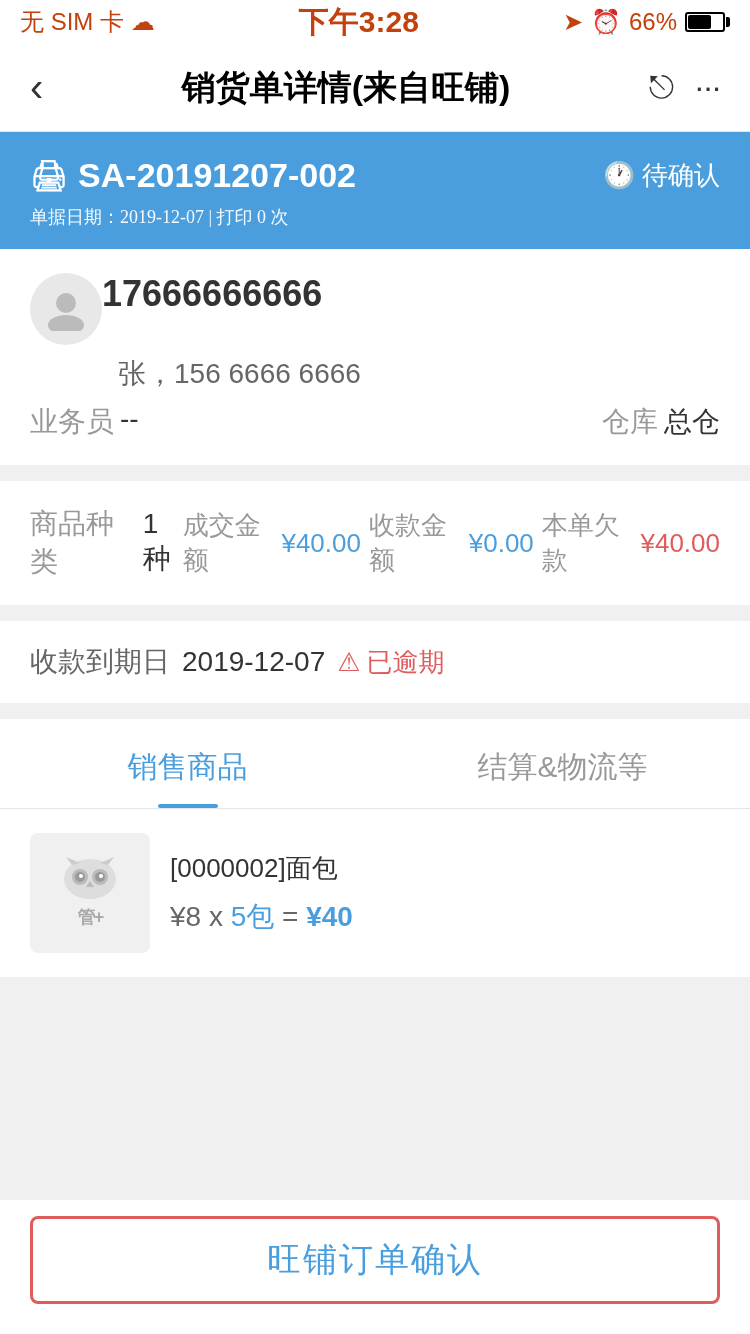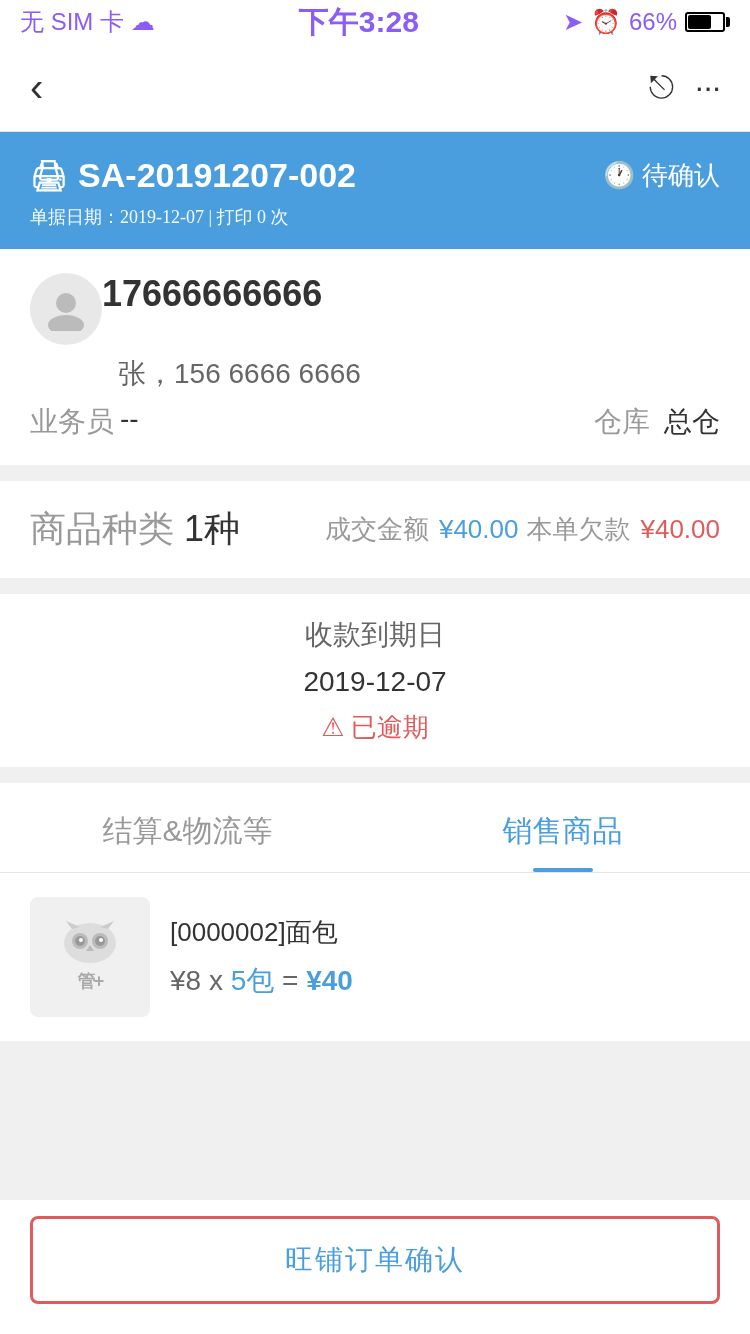--- a/index.html
+++ b/index.html
@@ -16,21 +16,21 @@
     
     .status-bar {
       width: 750px;
       height: 44px;
       background: #fff;
       display: flex;
       align-items: center;
       justify-content: space-between;
       padding: 12px 20px;
       font-size: 24px;
-      color: #8b5cf6;
+      color: #c2410c;
     }
     .status-left { display: flex; align-items: center; gap: 10px; }
     .status-center { font-size: 30px; font-weight: 600; }
     .status-right { display: flex; align-items: center; gap: 8px; font-size: 24px; }
 
     
     .nav-bar {
       width: 750px;
       height: 88px;
       background: #fff;
@@ -134,38 +134,38 @@
     .customer-meta {
       display: flex;
       align-items: flex-start;
       padding-left: 0;
       font-size: 28px;
       color: #666;
     }
     .meta-label { color: #999; margin-right: 6px; }
     .meta-value { color: #333; }
     .meta-divider { flex: 1; }
-    .meta-warehouse { display: flex; align-items: center; gap: 8px; }
+    .meta-warehouse { display: flex; align-items: center; }
 
     
     .summary-section {
       background: #fff;
       padding: 24px 30px;
       margin-bottom: 16px;
     }
     .summary-row {
       display: flex;
       align-items: center;
       justify-content: space-between;
     }
     .summary-left {
       display: flex;
       align-items: center;
       gap: 10px;
-      font-size: 36px;
+      font-size: 28px;
       color: #666;
     }
     .summary-label { color: #999; }
     .summary-value { color: #333; font-weight: 500; }
     .summary-right {
       display: flex;
       align-items: flex-end;
       gap: 8px;
     }
     .amount-row {
@@ -180,21 +180,20 @@
 
     
     .due-section {
       background: #fff;
       padding: 22px 30px;
       margin-bottom: 16px;
       display: flex;
       align-items: center;
       gap: 12px;
       font-size: 28px;
-      flex-direction: column;
     }
     .due-label { color: #666; }
     .due-date { color: #333; }
     .overdue-badge {
       display: flex;
       align-items: center;
       gap: 6px;
       background: transparent;
       color: #e05c5c;
       font-size: 26px;
@@ -296,21 +295,21 @@
       width: 750px;
       background: #fff;
       padding: 16px 30px 30px 30px;
     }
     .confirm-btn {
       width: 100%;
       height: 88px;
       border: 3px solid #e05c5c;
       background: #fff;
       color: #4a9edd;
-      font-size: 28px;
+      font-size: 34px;
       font-weight: 500;
       border-radius: 8px;
       cursor: pointer;
       display: flex;
       align-items: center;
       justify-content: center;
       letter-spacing: 2px;
     }
 
     
@@ -361,20 +360,21 @@
         </div>
       <div class="battery-tip"></div>
     </div>
   </div>
 </div>
 
 <div class="nav-bar">
   <div class="nav-left">
     <span class="nav-back">‹</span>
   </div>
+  <div class="nav-title">销货单详情(来自旺铺)</div>
   <div class="nav-right">
     <span style="font-size:32px;">⎋</span>
     <span style="font-size:32px;letter-spacing:-2px;">···</span>
   </div>
 </div>
 
 <div class="order-header">
   <div class="order-header-row1">
     <div class="order-id">
       <span style="font-size:30px;">🖨</span>
@@ -415,40 +415,44 @@
     <div class="summary-left">
       <span class="summary-label">商品种类</span>
       <span class="summary-value">1种</span>
     </div>
     <div class="summary-right">
       <div class="amount-row">
         <span class="amount-label">成交金额</span>
         <span class="amount-value-blue">¥40.00</span>
       </div>
       <div class="amount-row">
+        <span class="amount-label">收款金额</span>
+        <span class="amount-value-blue">¥0.00</span>
+      </div>
+      <div class="amount-row">
         <span class="amount-label">本单欠款</span>
         <span class="amount-value-red">¥40.00</span>
       </div>
     </div>
   </div>
 </div>
 
 <div class="due-section card">
   <span class="due-label">收款到期日</span>
   <span class="due-date">2019-12-07</span>
   <div class="overdue-badge">
     <span style="color:#e05c5c;font-size:26px;">⚠</span>
     <span>已逾期</span>
   </div>
 </div>
 
 <div class="tabs-section card">
   <div class="tabs-header">
+    <div class="tab-item active">销售商品</div>
     <div class="tab-item">结算&amp;物流等</div>
-    <div class="tab-item active">销售商品</div>
   </div>
 
   <div class="product-section">
     <div class="product-item">
       <div class="product-thumb">
         <div class="product-thumb-inner">
           <svg width="60" height="44" viewBox="0 0 60 44" fill="none">
 
             <ellipse cx="30" cy="22" rx="26" ry="20" fill="#ddd"></ellipse>
 

